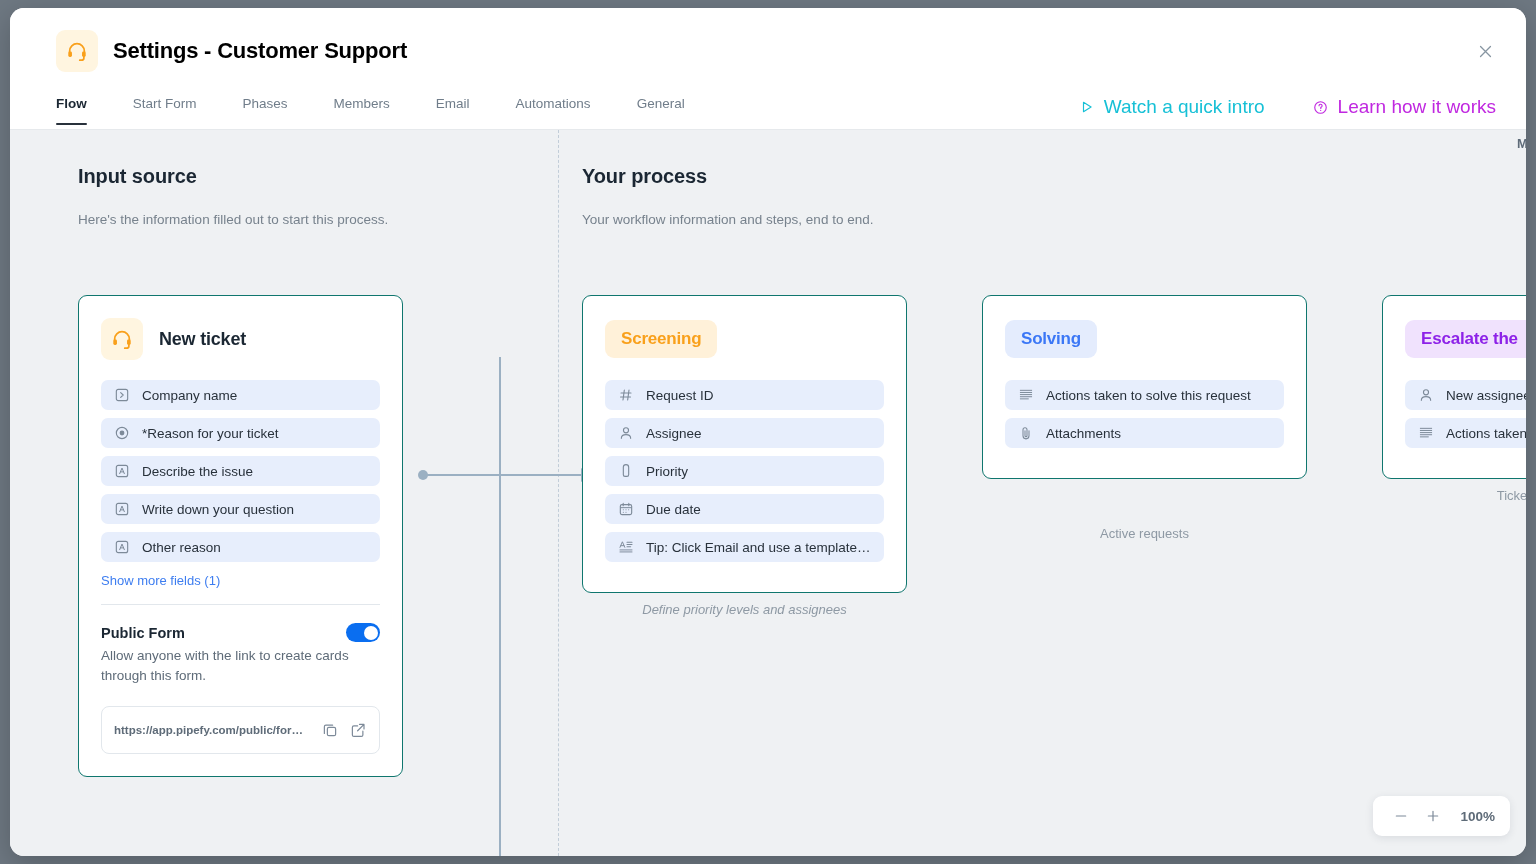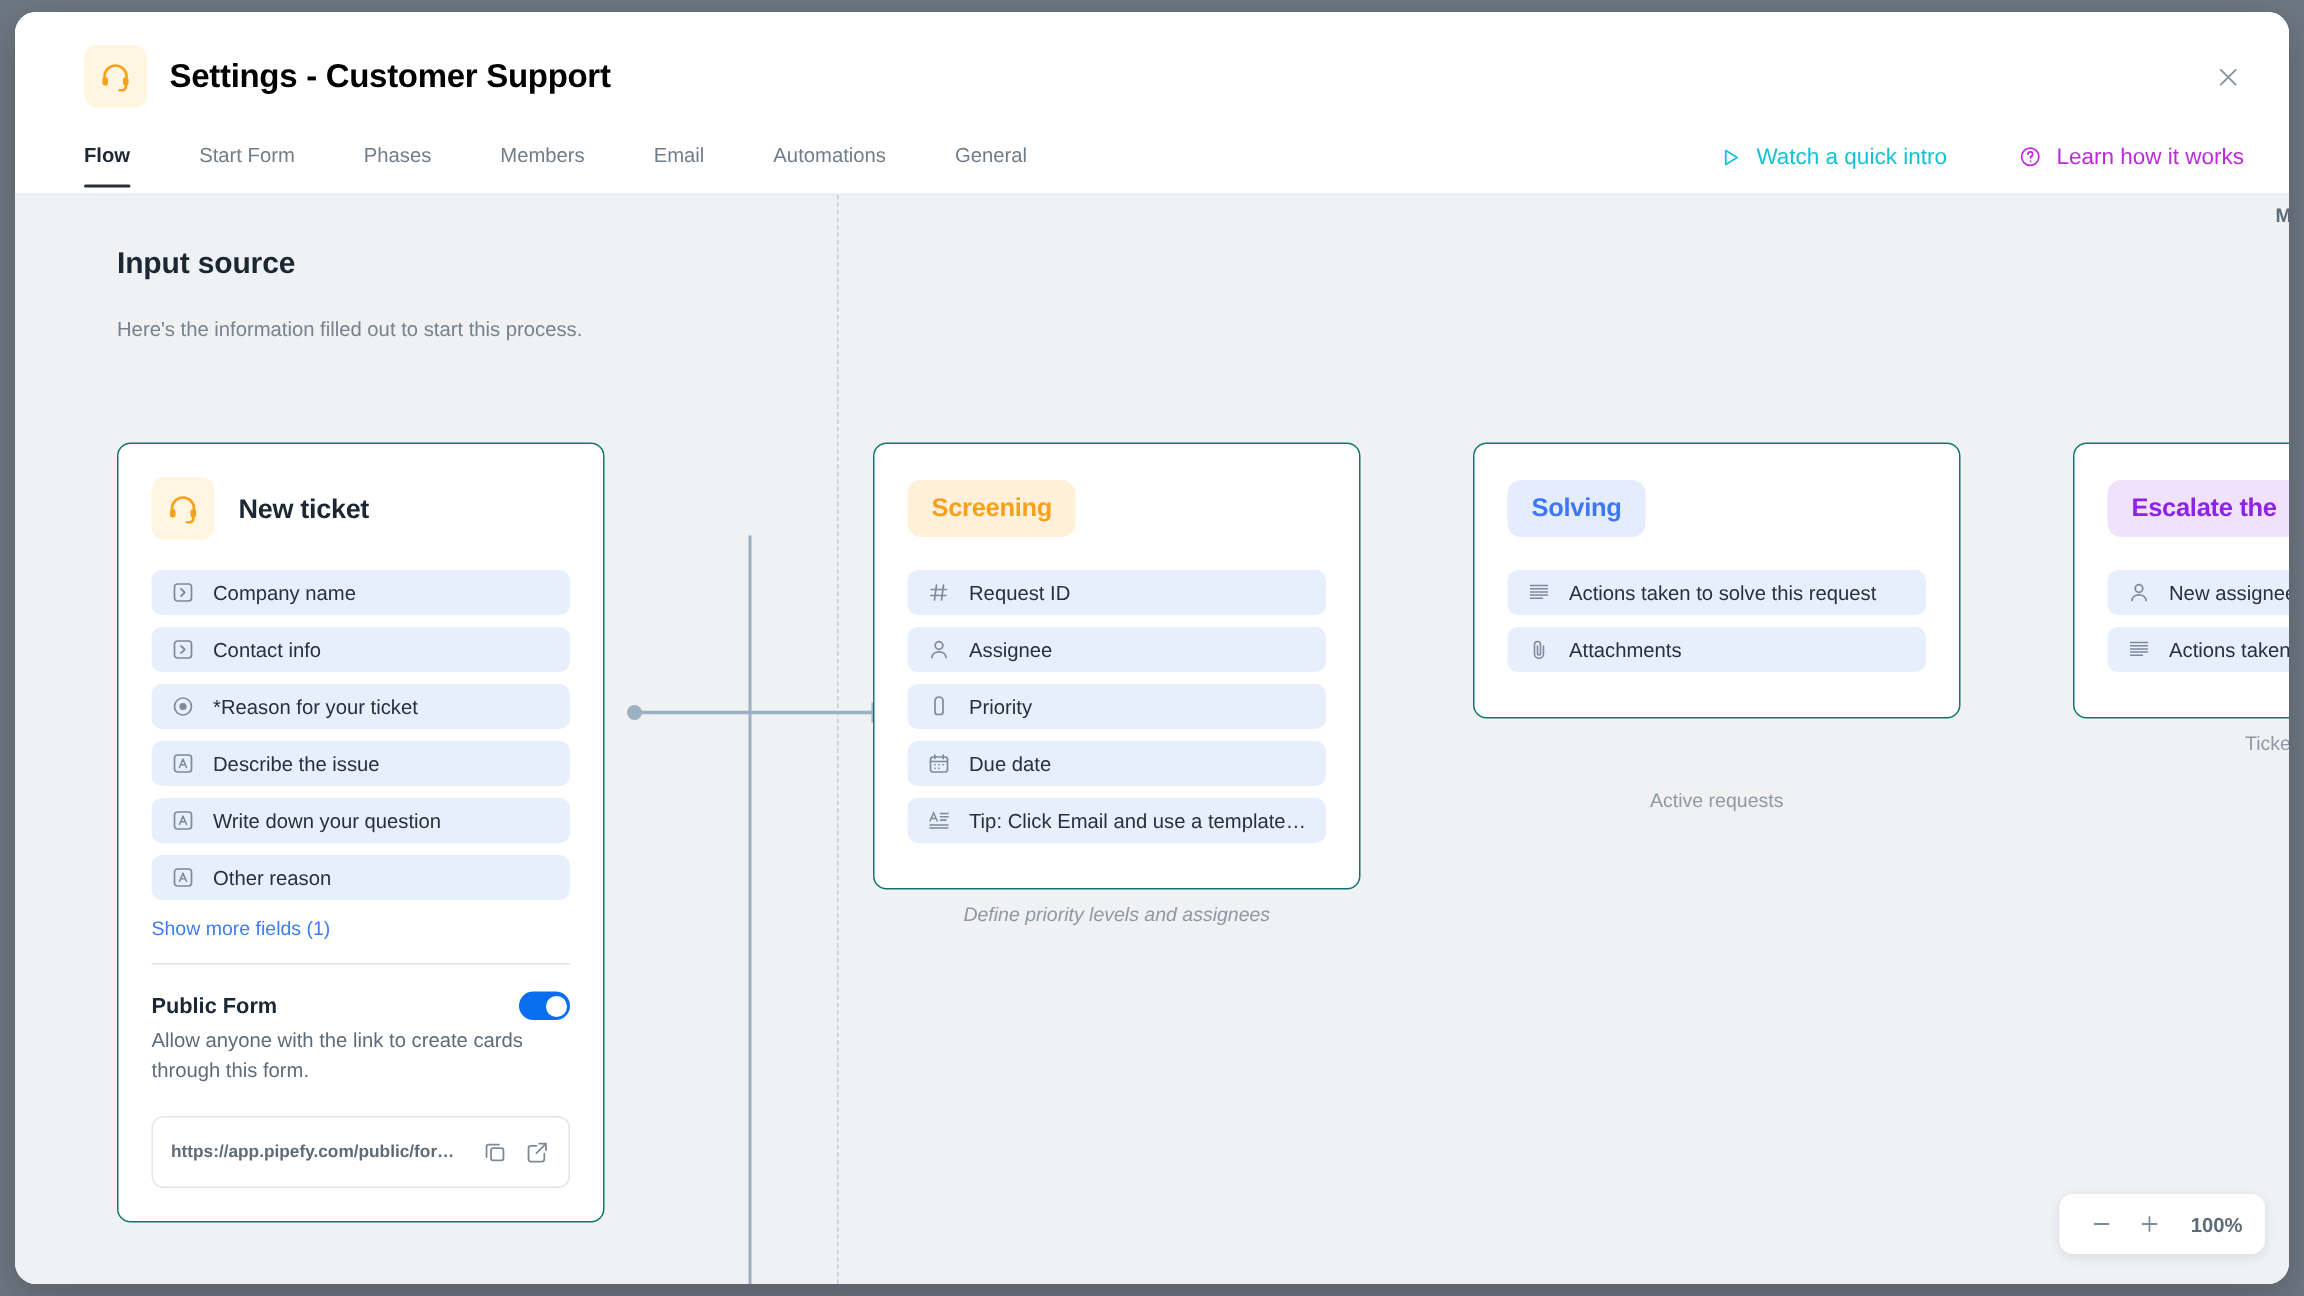--- a/index.html
+++ b/index.html
@@ -62,21 +62,21 @@
     content: ""; position: absolute;
     left: 0; right: 16px; bottom: 0; height: 2.5px;
     background: #28313b; border-radius: 2px;
   }
   #header-links {
     position: absolute; right: 30px; top: 88px;
     display: flex; align-items: center; gap: 48px;
   }
   .hlink {
     display: flex; align-items: center; gap: 10px;
-    font-size: 15px; cursor: pointer; white-space: nowrap;
+    font-size: 19px; cursor: pointer; white-space: nowrap;
   }
   #link-watch { color: #16c0d6; }
   #link-learn { color: #c028e0; }
   .hlink svg { display:block; }
 
   #header-border {
     position: absolute; left: 0; top: 121px; width: 100%; height: 1px;
     background: #e6e9ec;
   }
 
@@ -293,20 +293,24 @@
   </div>
 
   <div id="canvas">
 
     <div id="edge-letter">M</div>
 
     <div class="section-head" id="head-input">
       <div class="section-title">Input source</div>
       <div class="section-sub">Here's the information filled out to start this process.</div>
     </div>
+    <div class="section-head" id="head-process">
+      <div class="section-title">Your process</div>
+      <div class="section-sub">Your workflow information and steps, end to end.</div>
+    </div>
 
     <div id="divider-dashed"></div>
     <div id="branch-line"></div>
 
     <svg id="connector" viewBox="0 0 180 30">
       <circle cx="5" cy="15" r="5" fill="#9bb0c2"></circle>
       <path d="M6 15 H168" stroke="#9bb0c2" stroke-width="2.2" fill="none"></path>
       <path d="M163 8 L173 15 L163 22 Z" fill="#9bb0c2"></path>
     </svg>
 
@@ -326,29 +330,20 @@
       <div class="field">
         <span class="fi">
           <svg width="16" height="16" viewBox="0 0 24 24" fill="none" stroke="currentColor" stroke-width="1.7">
             <rect x="3.5" y="3.5" width="17" height="17" rx="3"></rect>
             <path d="M10 8.5l3.8 3.5L10 15.5" stroke-linecap="round" stroke-linejoin="round"></path>
           </svg>
         </span>
         <span class="flabel">Company name</span>
       </div>
 
-      <div class="field">
-        <span class="fi">
-          <svg width="16" height="16" viewBox="0 0 24 24" fill="none" stroke="currentColor" stroke-width="1.7">
-            <rect x="3.5" y="3.5" width="17" height="17" rx="3"></rect>
-            <path d="M10 8.5l3.8 3.5L10 15.5" stroke-linecap="round" stroke-linejoin="round"></path>
-          </svg>
-        </span>
-        <span class="flabel">Contact info</span>
-      </div>
 
       <div class="field">
         <span class="fi">
           <svg width="16" height="16" viewBox="0 0 24 24" fill="none" stroke="currentColor" stroke-width="1.7">
             <circle cx="12" cy="12" r="8.5"></circle>
             <circle cx="12" cy="12" r="3.6" fill="currentColor" stroke="none"></circle>
           </svg>
         </span>
         <span class="flabel">*Reason for your ticket</span>
       </div>

